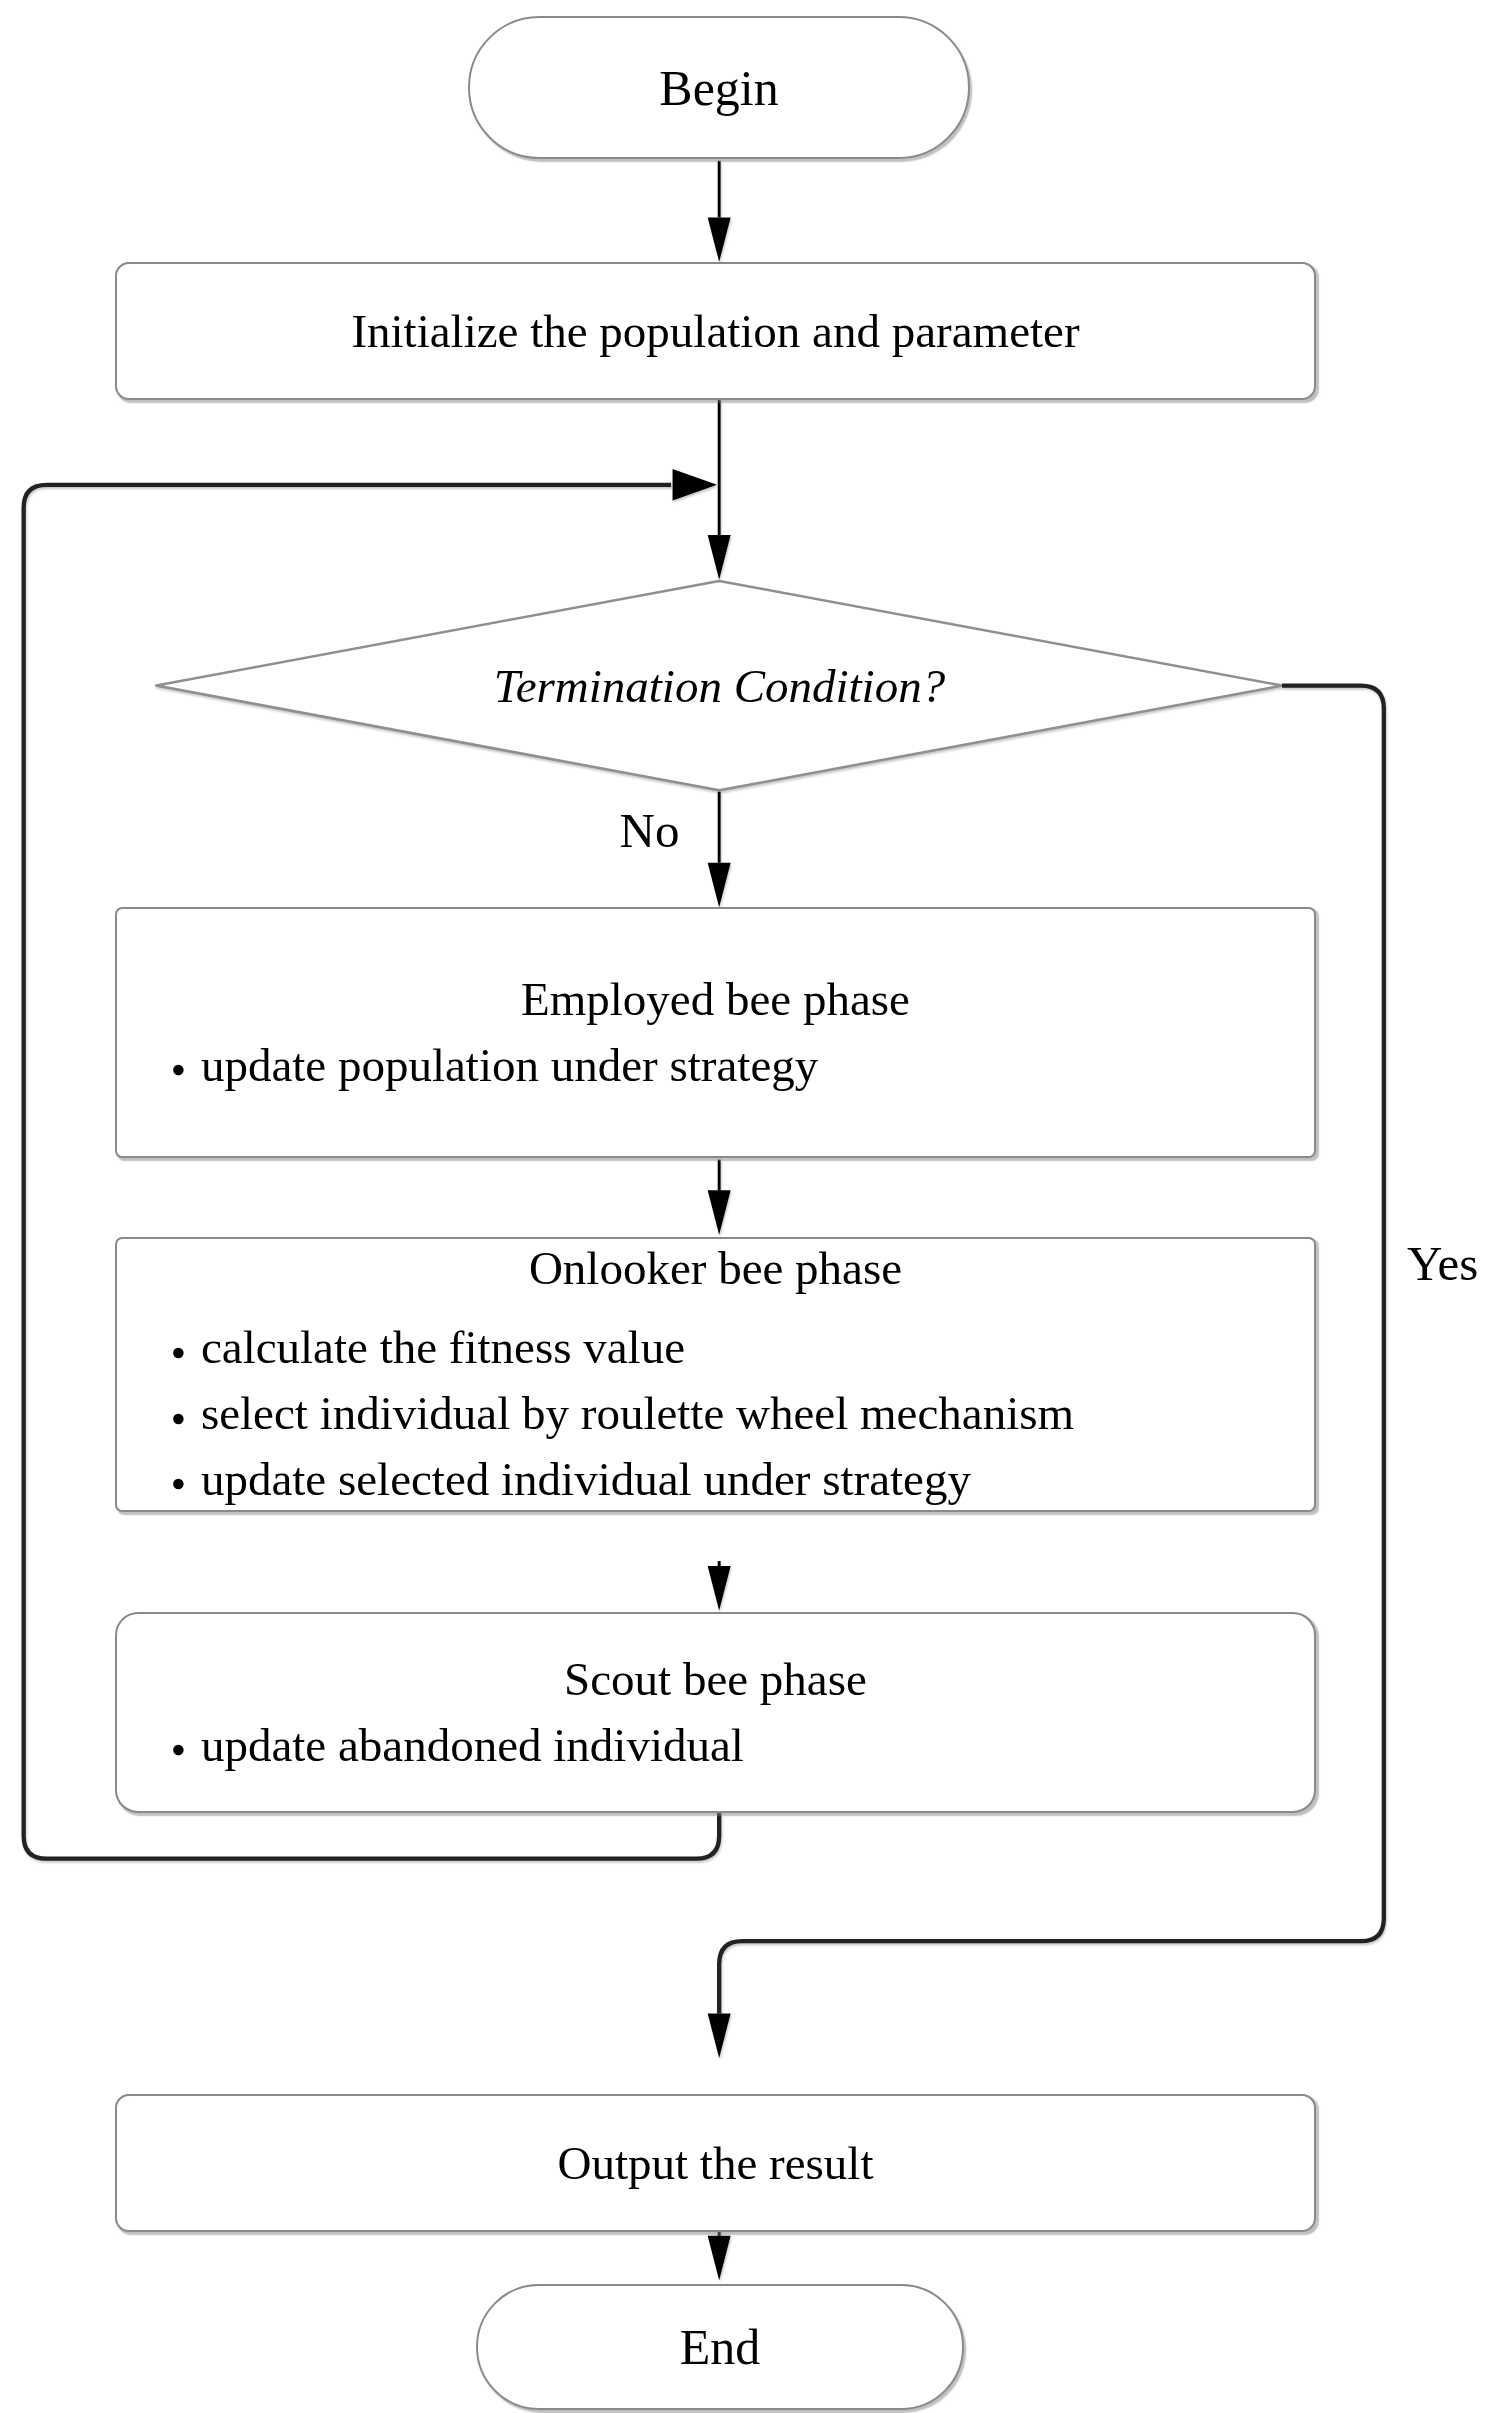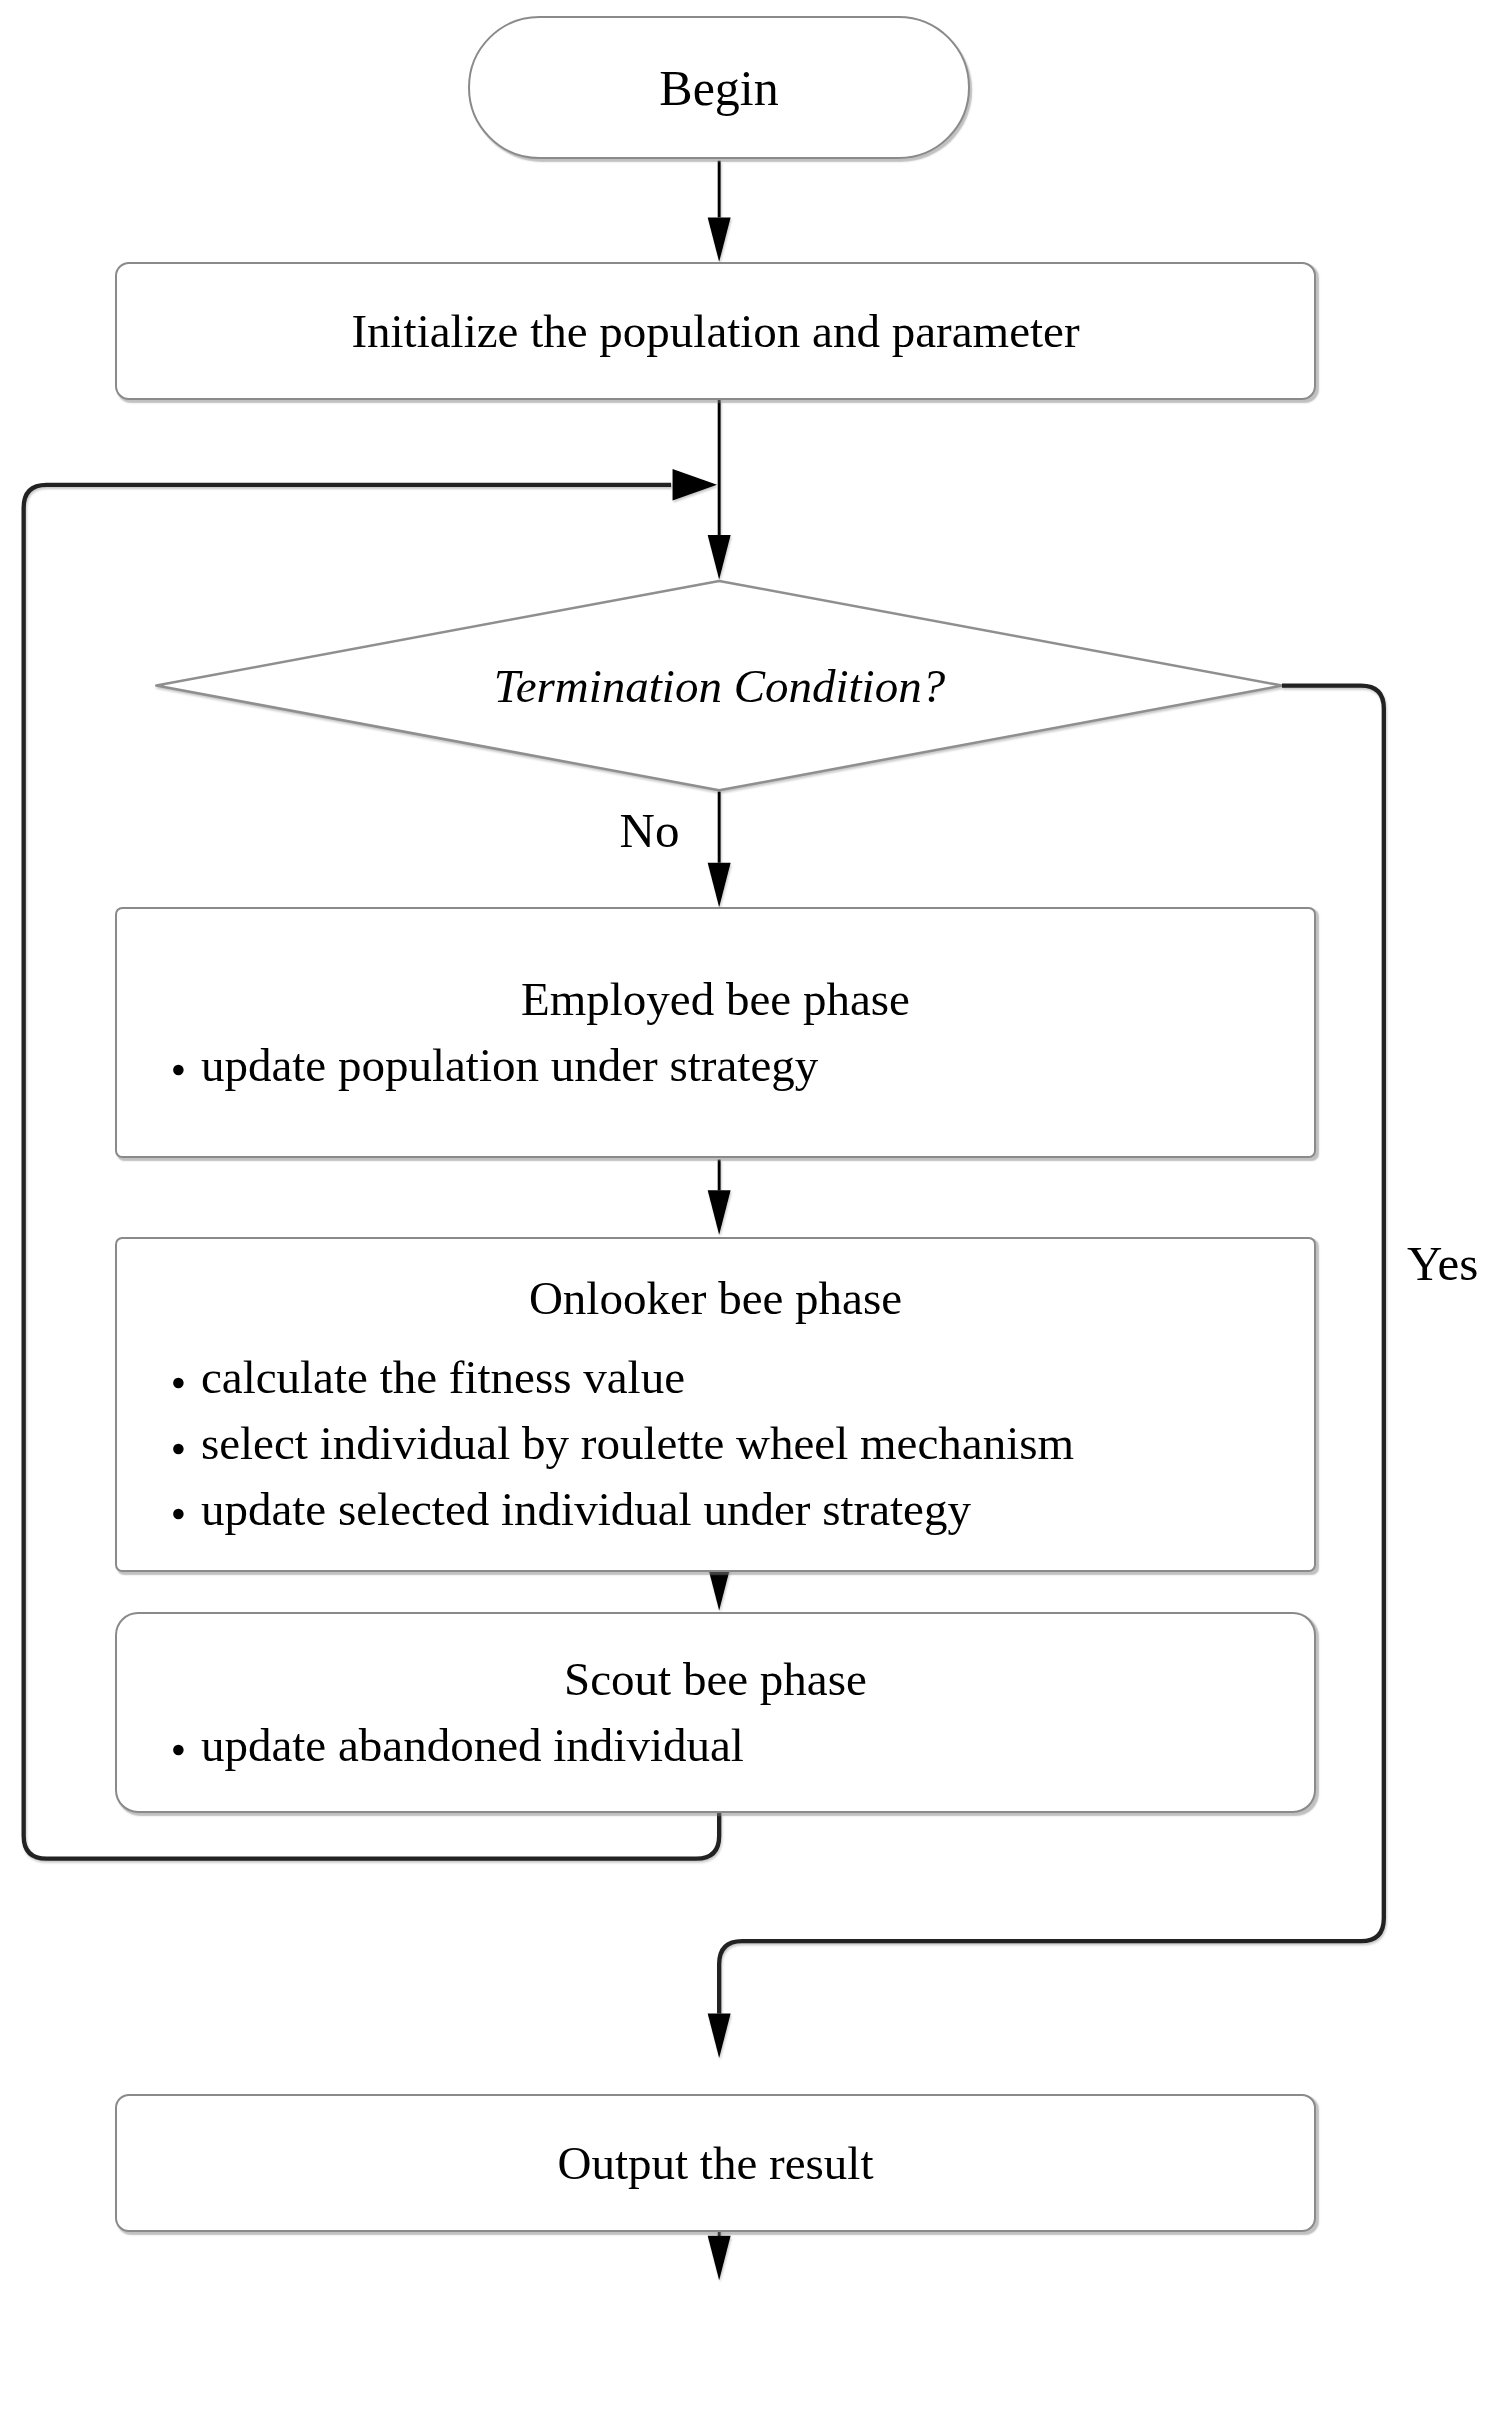--- a/index.html
+++ b/index.html
@@ -131,33 +131,34 @@
 
   <div class="edge-label" style="left:1407px; top:1235px; width:98px;">Yes</div>
 
   <div class="node phase" style="left:115px; top:907px; width:1201px; height:251px;">
     <div class="phase-title">Employed bee phase</div>
     <ul class="bullets">
       <li>update population under strategy</li>
     </ul>
   </div>
 
-  <div class="node phase" style="left:115px; top:1237px; width:1201px; height:335px;gap:13px;">
+  <div class="node phase" style="left:115px; top:1237px; width:1201px; height:275px;gap:13px;">
     <div class="phase-title">Onlooker bee phase</div>
     <ul class="bullets">
       <li>calculate the fitness value</li>
       <li>select individual by roulette wheel mechanism</li>
       <li>update selected individual under strategy</li>
     </ul>
   </div>
 
   <div class="node phase" style="left:115px; top:1612px; width:1201px; height:201px;border-radius:23px;">
     <div class="phase-title">Scout bee phase</div>
     <ul class="bullets">
       <li>update abandoned individual</li>
     </ul>
   </div>
 
   <div class="node rect-center" style="left:115px; top:2062px; width:1201px; height:138px;margin-top:32px;">Output the result</div>
 
+  <div class="node stadium end" style="left:476px; top:2284px; width:488px; height:126px;">End</div>
 
 </div>
 
 
 </body></html>

